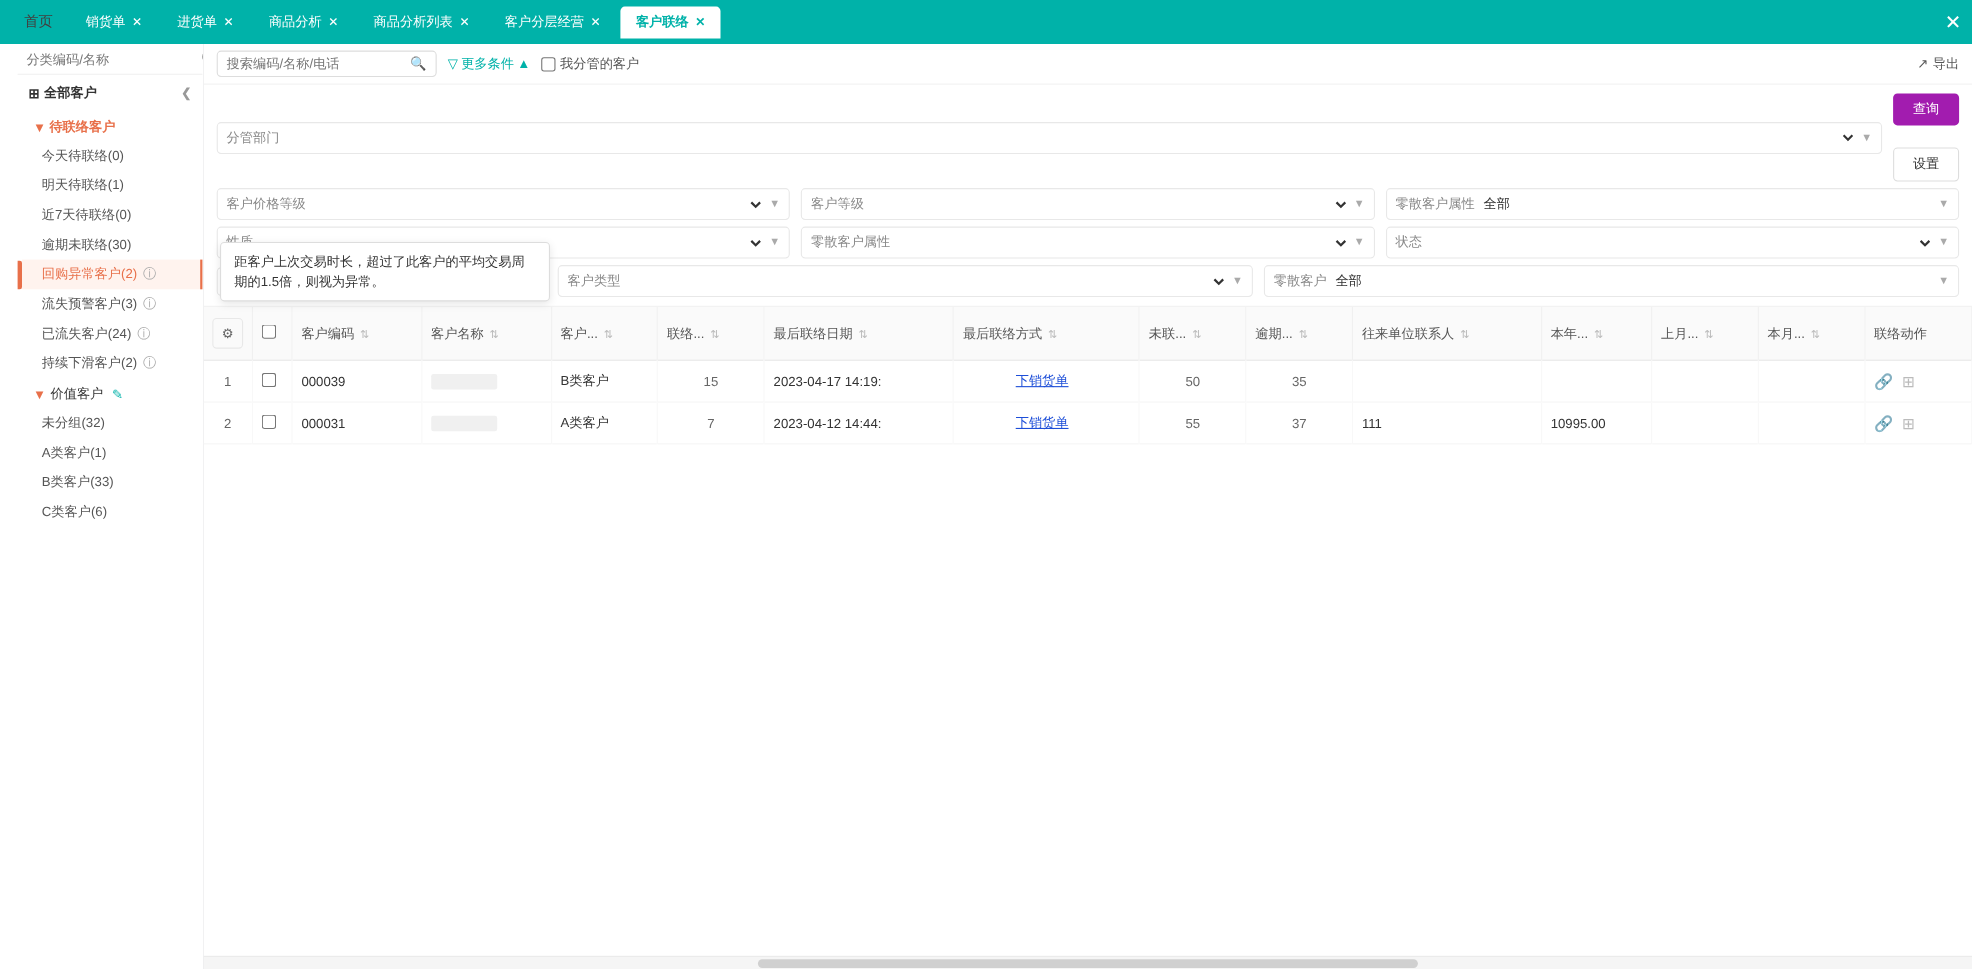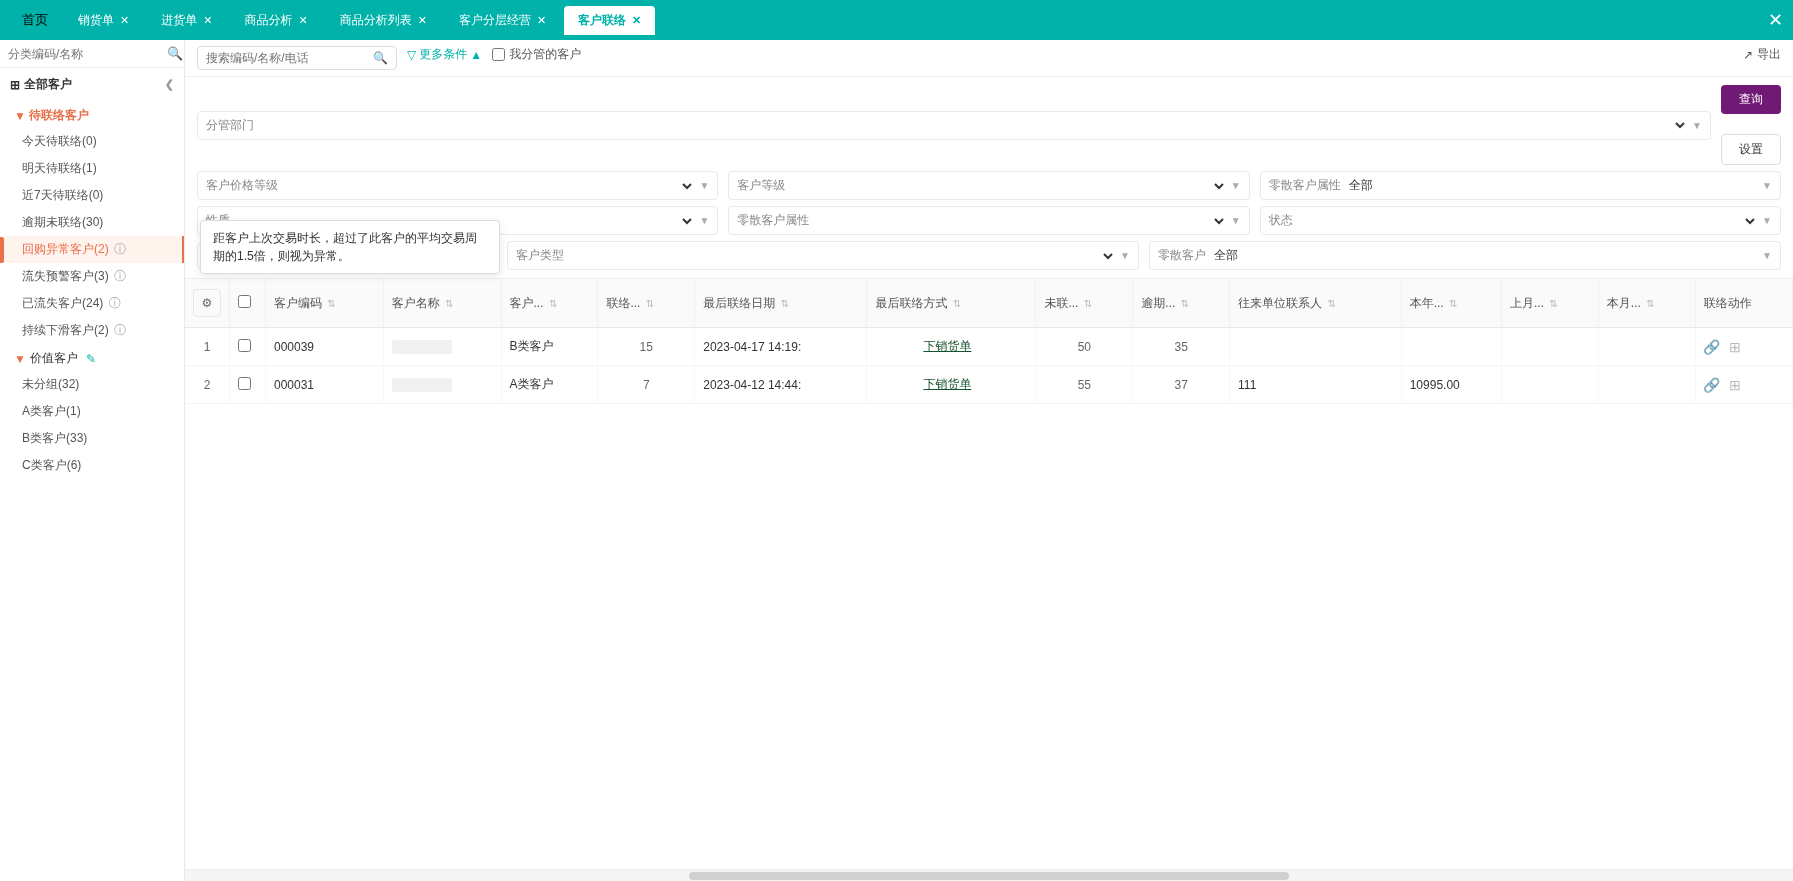--- a/index.html
+++ b/index.html
@@ -12,33 +12,33 @@
     }
     .nav-tab {
       padding: 6px 14px; color: #fff; cursor: pointer;
       border-radius: 4px 4px 0 0; font-size: 13px;
       display: flex; align-items: center; gap: 4px;
     }
     .nav-tab.active {
       background: #fff; color: #00b2a9; font-weight: bold;
     }
     .nav-tab .close-x { font-size: 11px; color: inherit; margin-left: 2px; }
-    .nav-home { padding: 6px 12px; color: #000000; font-size: 13px; cursor: pointer; }
+    .nav-home { padding: 6px 12px; color: #404040; font-size: 13px; cursor: pointer; }
     .nav-close-btn {
       margin-left: auto; background: none; border: none;
       color: #fff; font-size: 18px; cursor: pointer;
     }
 
     
     .main-layout { display: flex; height: calc(881px - 40px); }
 
     
     .sidebar {
       width: 185px; background: #fff; border-right: 1px solid #e8e8e8;
-      display: flex; flex-direction: column; overflow-y: auto;
+      display: flex; flex-direction: column; overflow-y: auto; padding-left: 16px;
     }
     .sidebar-search {
       display: flex; align-items: center; padding: 6px 8px;
       border-bottom: 1px solid #f0f0f0; gap: 4px;
     }
     .sidebar-search input {
       flex: 1; border: none; outline: none; font-size: 12px;
       color: #666; background: transparent;
     }
     .sidebar-search-icon { color: #999; font-size: 13px; cursor: pointer; }
@@ -72,21 +72,21 @@
     }
 
     
     .content-area {
       flex: 1; display: flex; flex-direction: column; overflow: hidden;
     }
 
     
     .filter-bar {
       background: #fff; padding: 6px 12px; border-bottom: 1px solid #f0f0f0;
-      display: flex; align-items: flex-start; gap: 10px;
+      display: flex; align-items: center; gap: 10px;
     }
     .search-box {
       display: flex; align-items: center; border: 1px solid #ddd;
       border-radius: 4px; padding: 4px 8px; gap: 5px; width: 200px;
     }
     .search-box input { border: none; outline: none; flex: 1; font-size: 12px; color: #666; }
     .search-icon { color: #00b2a9; cursor: pointer; }
     .more-conditions {
       display: flex; align-items: center; gap: 3px; color: #00b2a9;
       cursor: pointer; font-size: 12px;
@@ -114,21 +114,21 @@
       background: #fff; gap: 4px; position: relative;
     }
     .filter-field label { color: #888; font-size: 12px; white-space: nowrap; margin-right: 4px; }
     .filter-field select {
       border: none; outline: none; flex: 1; font-size: 12px;
       color: #333; background: transparent; cursor: pointer;
     }
     .filter-field .dropdown-arrow { color: #aaa; font-size: 10px; margin-left: auto; }
     .filter-field-wide { flex: 2; }
     .btn-query {
-      background: #701a75; color: #fff; border: none; border-radius: 4px;
+      background: #a21caf; color: #fff; border: none; border-radius: 4px;
       padding: 6px 18px; cursor: pointer; font-size: 12px; white-space: nowrap;
     }
     .btn-settings {
       background: #fff; color: #333; border: 1px solid #ddd; border-radius: 4px;
       padding: 6px 14px; cursor: pointer; font-size: 12px; white-space: nowrap; margin-top: 16px;
     }
     .btn-group { display: flex; flex-direction: column; gap: 4px; }
 
     
     .table-area {
@@ -142,21 +142,21 @@
       padding: 10px 8px; text-align: left; color: #555; font-weight: normal;
       border-right: 1px solid #f0f0f0; white-space: nowrap; font-size: 12px;
       position: relative;
     }
     thead th .col-sort { color: #bbb; font-size: 10px; cursor: pointer; margin-left: 2px; }
     tbody tr { border-bottom: 1px solid #f5f5f5; }
     tbody td {
       padding: 10px 8px; color: #333; border-right: 1px solid #f8f8f8;
       white-space: nowrap; font-size: 12px;
     }
-    .td-link { color: #14532d; cursor: pointer; text-decoration: underline; margin-left: 48px; }
+    .td-link { color: #1d4ed8; cursor: pointer; text-decoration: underline; margin-left: 48px; }
     .td-num { text-align: center; color: #666; }
     .action-icons { display: flex; gap: 8px; align-items: center; }
     .action-icon { color: #bbb; cursor: pointer; font-size: 14px; }
 
     .settings-icon-btn {
       width: 28px; height: 28px; display: flex; align-items: center;
       justify-content: center; border: 1px solid #e8e8e8; border-radius: 4px;
       cursor: pointer; color: #666;
     }
 

